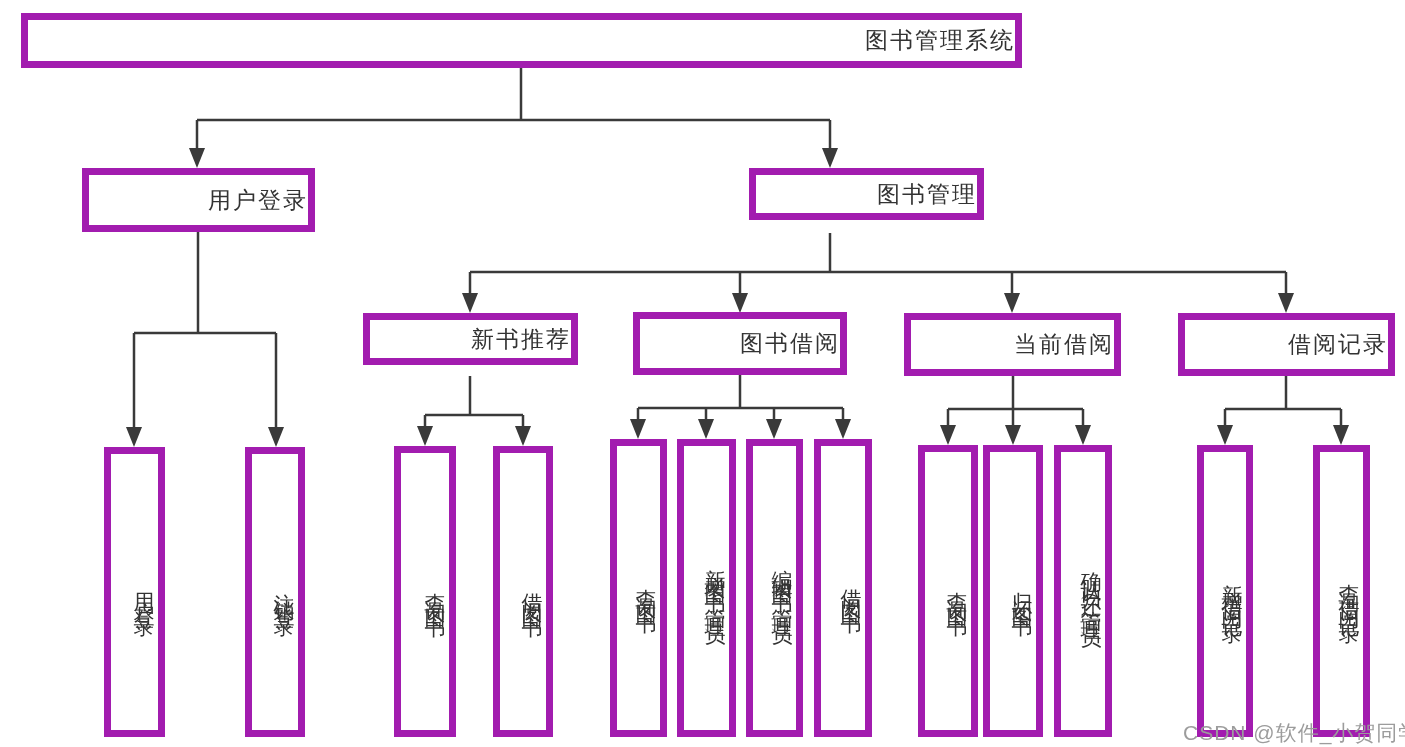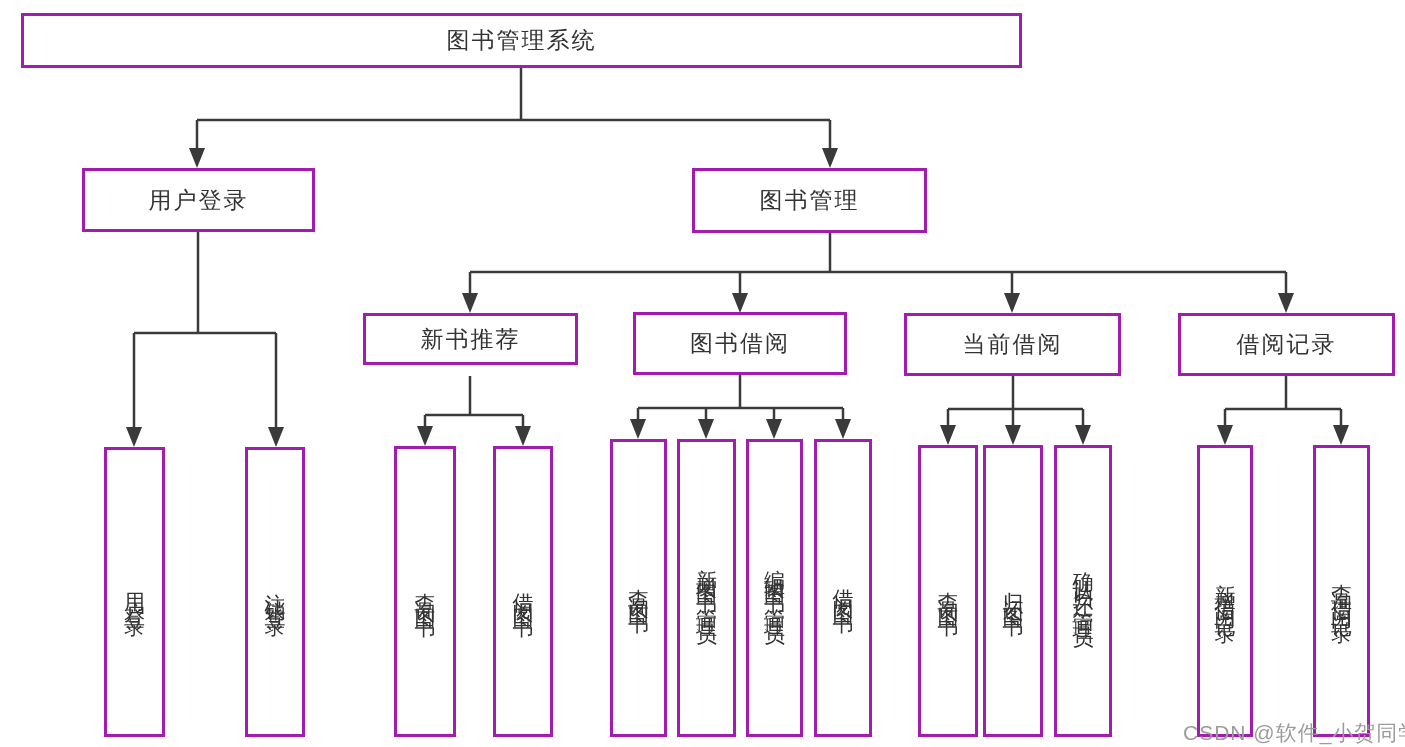--- a/index.html
+++ b/index.html
@@ -6,25 +6,25 @@
   #canvas{
     position:relative;
     width:1405px;height:747px;
     background:#ffffff;
     font-family:"Liberation Sans",sans-serif;
     overflow:hidden;
   }
   .node{
     position:absolute;
     box-sizing:border-box;
-    border:3px solid #a21caf;
+    border:7px solid #a21caf;
     background:#ffffff;
     display:flex;
     align-items:center;
-    justify-content:center;
+    justify-content:flex-end;
     color:#333333;
   }
   .node .lbl{
     font-size:23px;
     letter-spacing:2px;
     white-space:nowrap;
   }
   .node.tall .lbl{
     writing-mode:vertical-rl;
     text-orientation:mixed;
@@ -116,21 +116,21 @@
     </g>
   </svg>
 
   <div class="node" style="left:21px;top:13px;width:1001px;height:55px">
     <span class="lbl">图书管理系统</span>
   </div>
 
   <div class="node" style="left:82px;top:168px;width:233px;height:64px">
     <span class="lbl">用户登录</span>
   </div>
-  <div class="node" style="left:692px;top:168px;width:235px;height:65px">
+  <div class="node" style="left:749px;top:168px;width:235px;height:52px">
     <span class="lbl">图书管理</span>
   </div>
 
   <div class="node" style="left:363px;top:313px;width:215px;height:52px">
     <span class="lbl">新书推荐</span>
   </div>
   <div class="node" style="left:904px;top:313px;width:217px;height:63px">
     <span class="lbl">当前借阅</span>
   </div>
   <div class="node" style="left:633px;top:312px;width:214px;height:63px">

